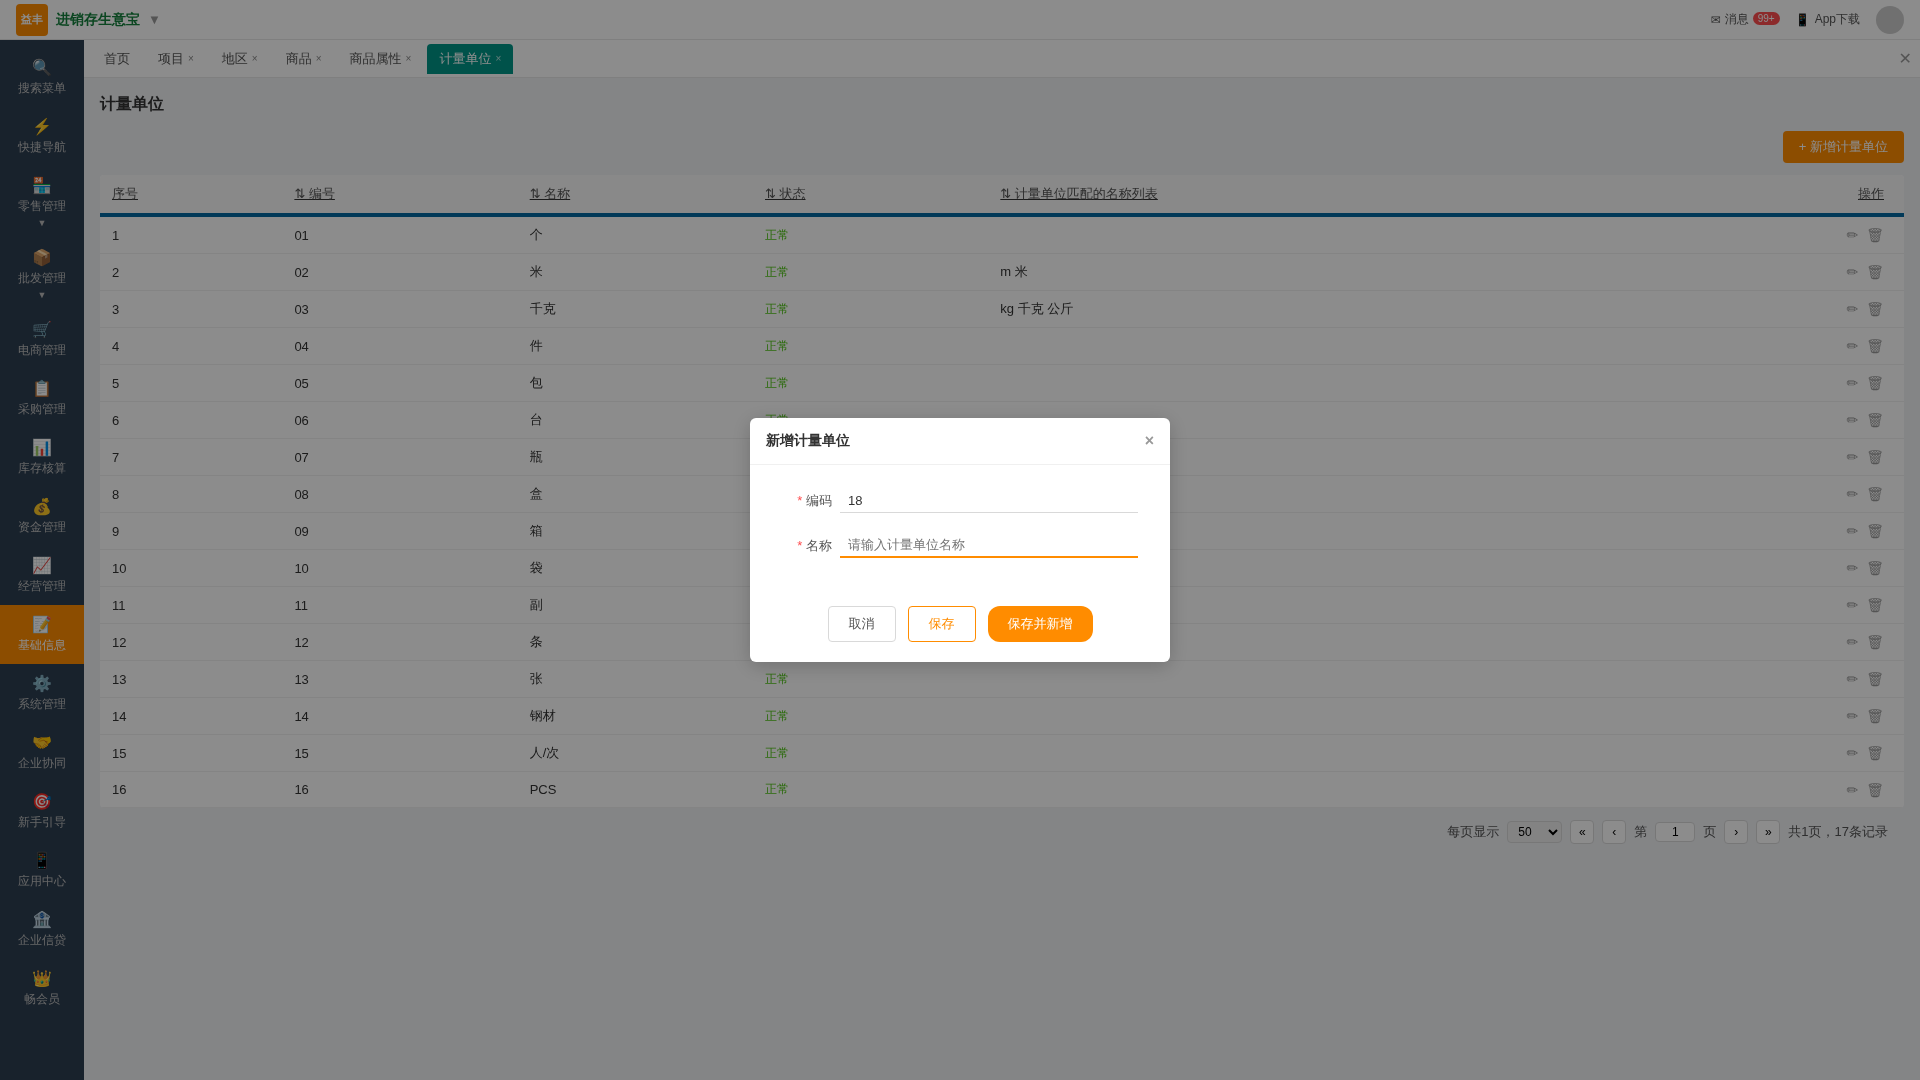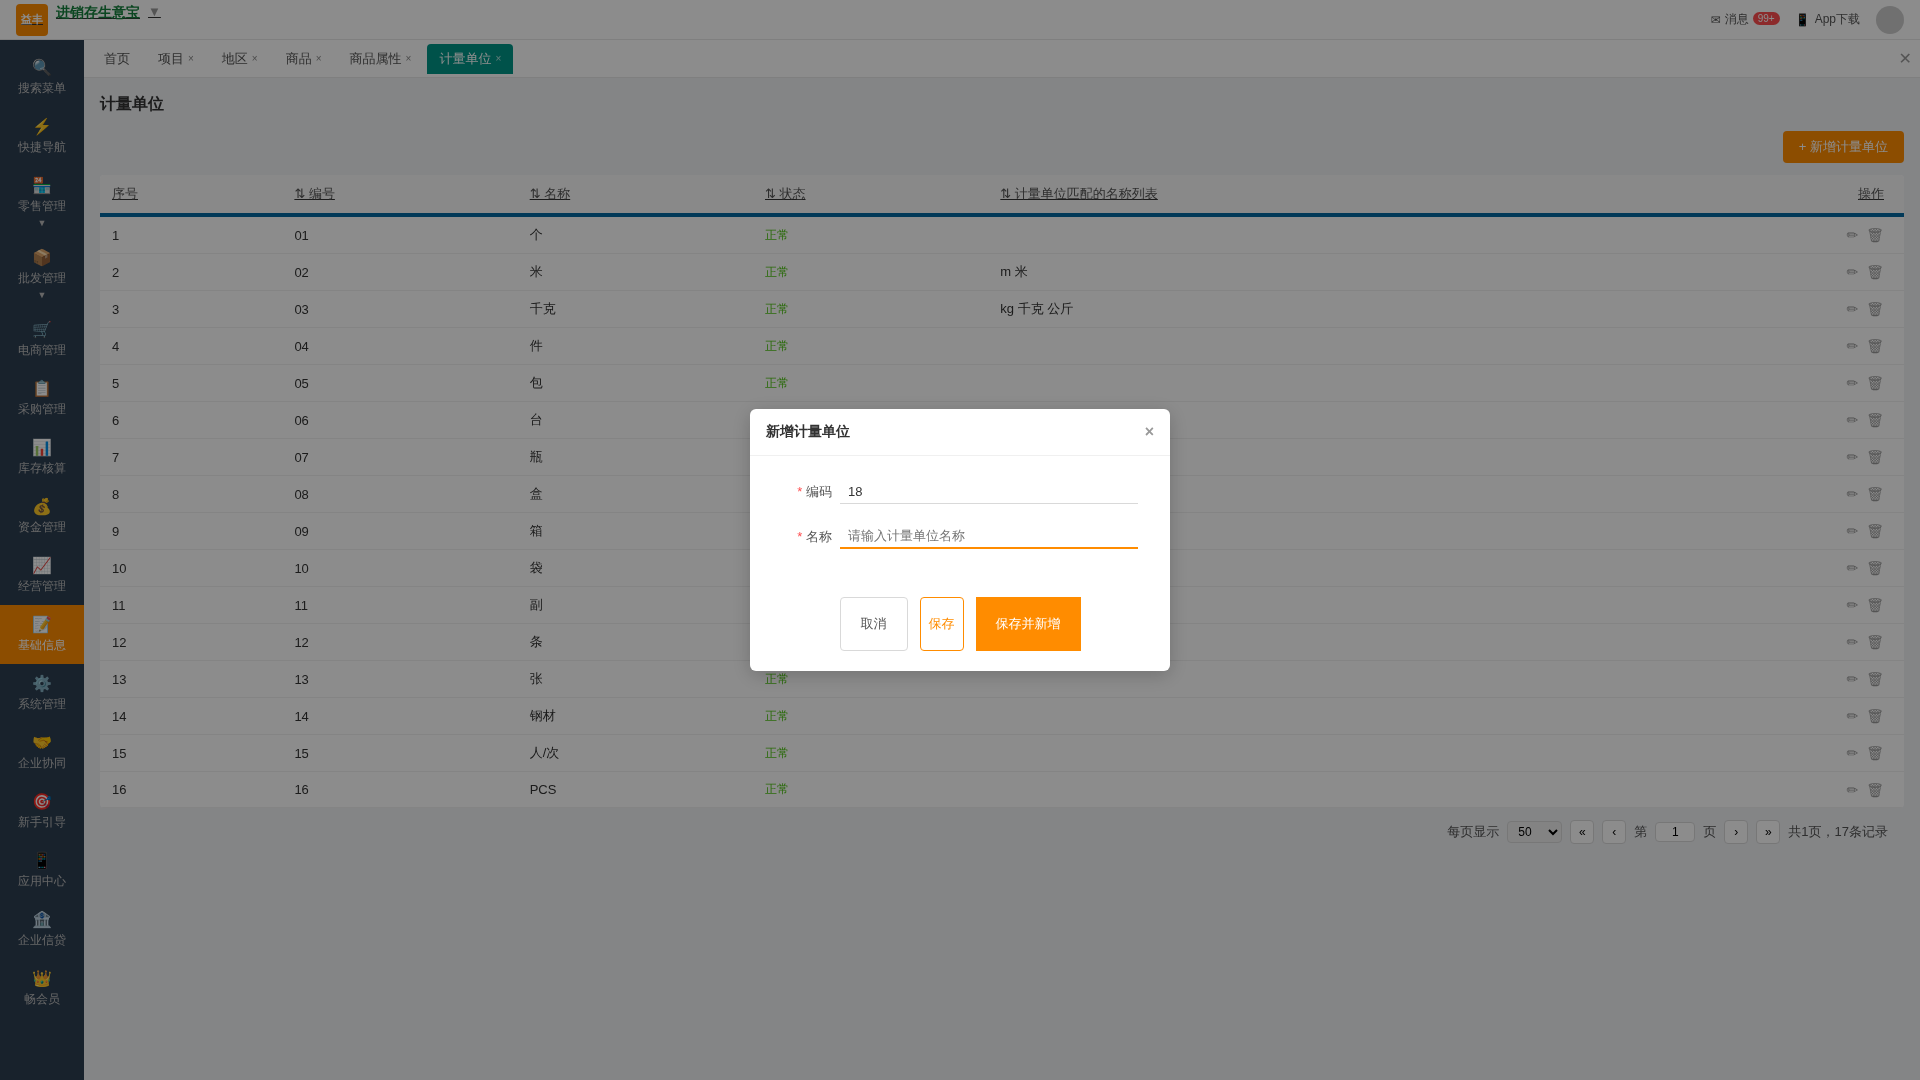--- a/index.html
+++ b/index.html
@@ -10,23 +10,22 @@
       height: 40px;
       background: #fff;
       border-bottom: 1px solid #e8e8e8;
       display: flex;
       align-items: center;
       justify-content: space-between;
       padding: 0 16px;
     }
     .logo-area {
       display: flex;
-      align-items: flex-start;
+      align-items: center;
       gap: 8px;
-      text-decoration: underline;
     }
     .logo-icon {
       width: 32px;
       height: 32px;
       background: #ff8c00;
       border-radius: 4px;
       display: flex;
       align-items: center;
       justify-content: center;
       color: white;
@@ -331,31 +330,31 @@
       color: #555;
       padding: 7px 20px;
       border-radius: 4px;
       font-size: 13px;
       cursor: pointer;
     }
     .btn-save {
       border: 1px solid #ff8c00;
       background: #fff;
       color: #ff8c00;
-      padding: 7px 8px;
+      padding: 7px 20px;
       border-radius: 4px;
       font-size: 13px;
       cursor: pointer;
     }
     .btn-save-new {
       background: #ff8c00;
       color: white;
       border: none;
-      padding: 18px 20px;
-      border-radius: 0;
+      padding: 9px 20px;
+      border-radius: 12px;
       font-size: 13px;
       cursor: pointer;
     }
   </style>
 </head>
 <body>
 
 <div class="top-header">
   <div class="logo-area">
     <div class="logo-icon">

